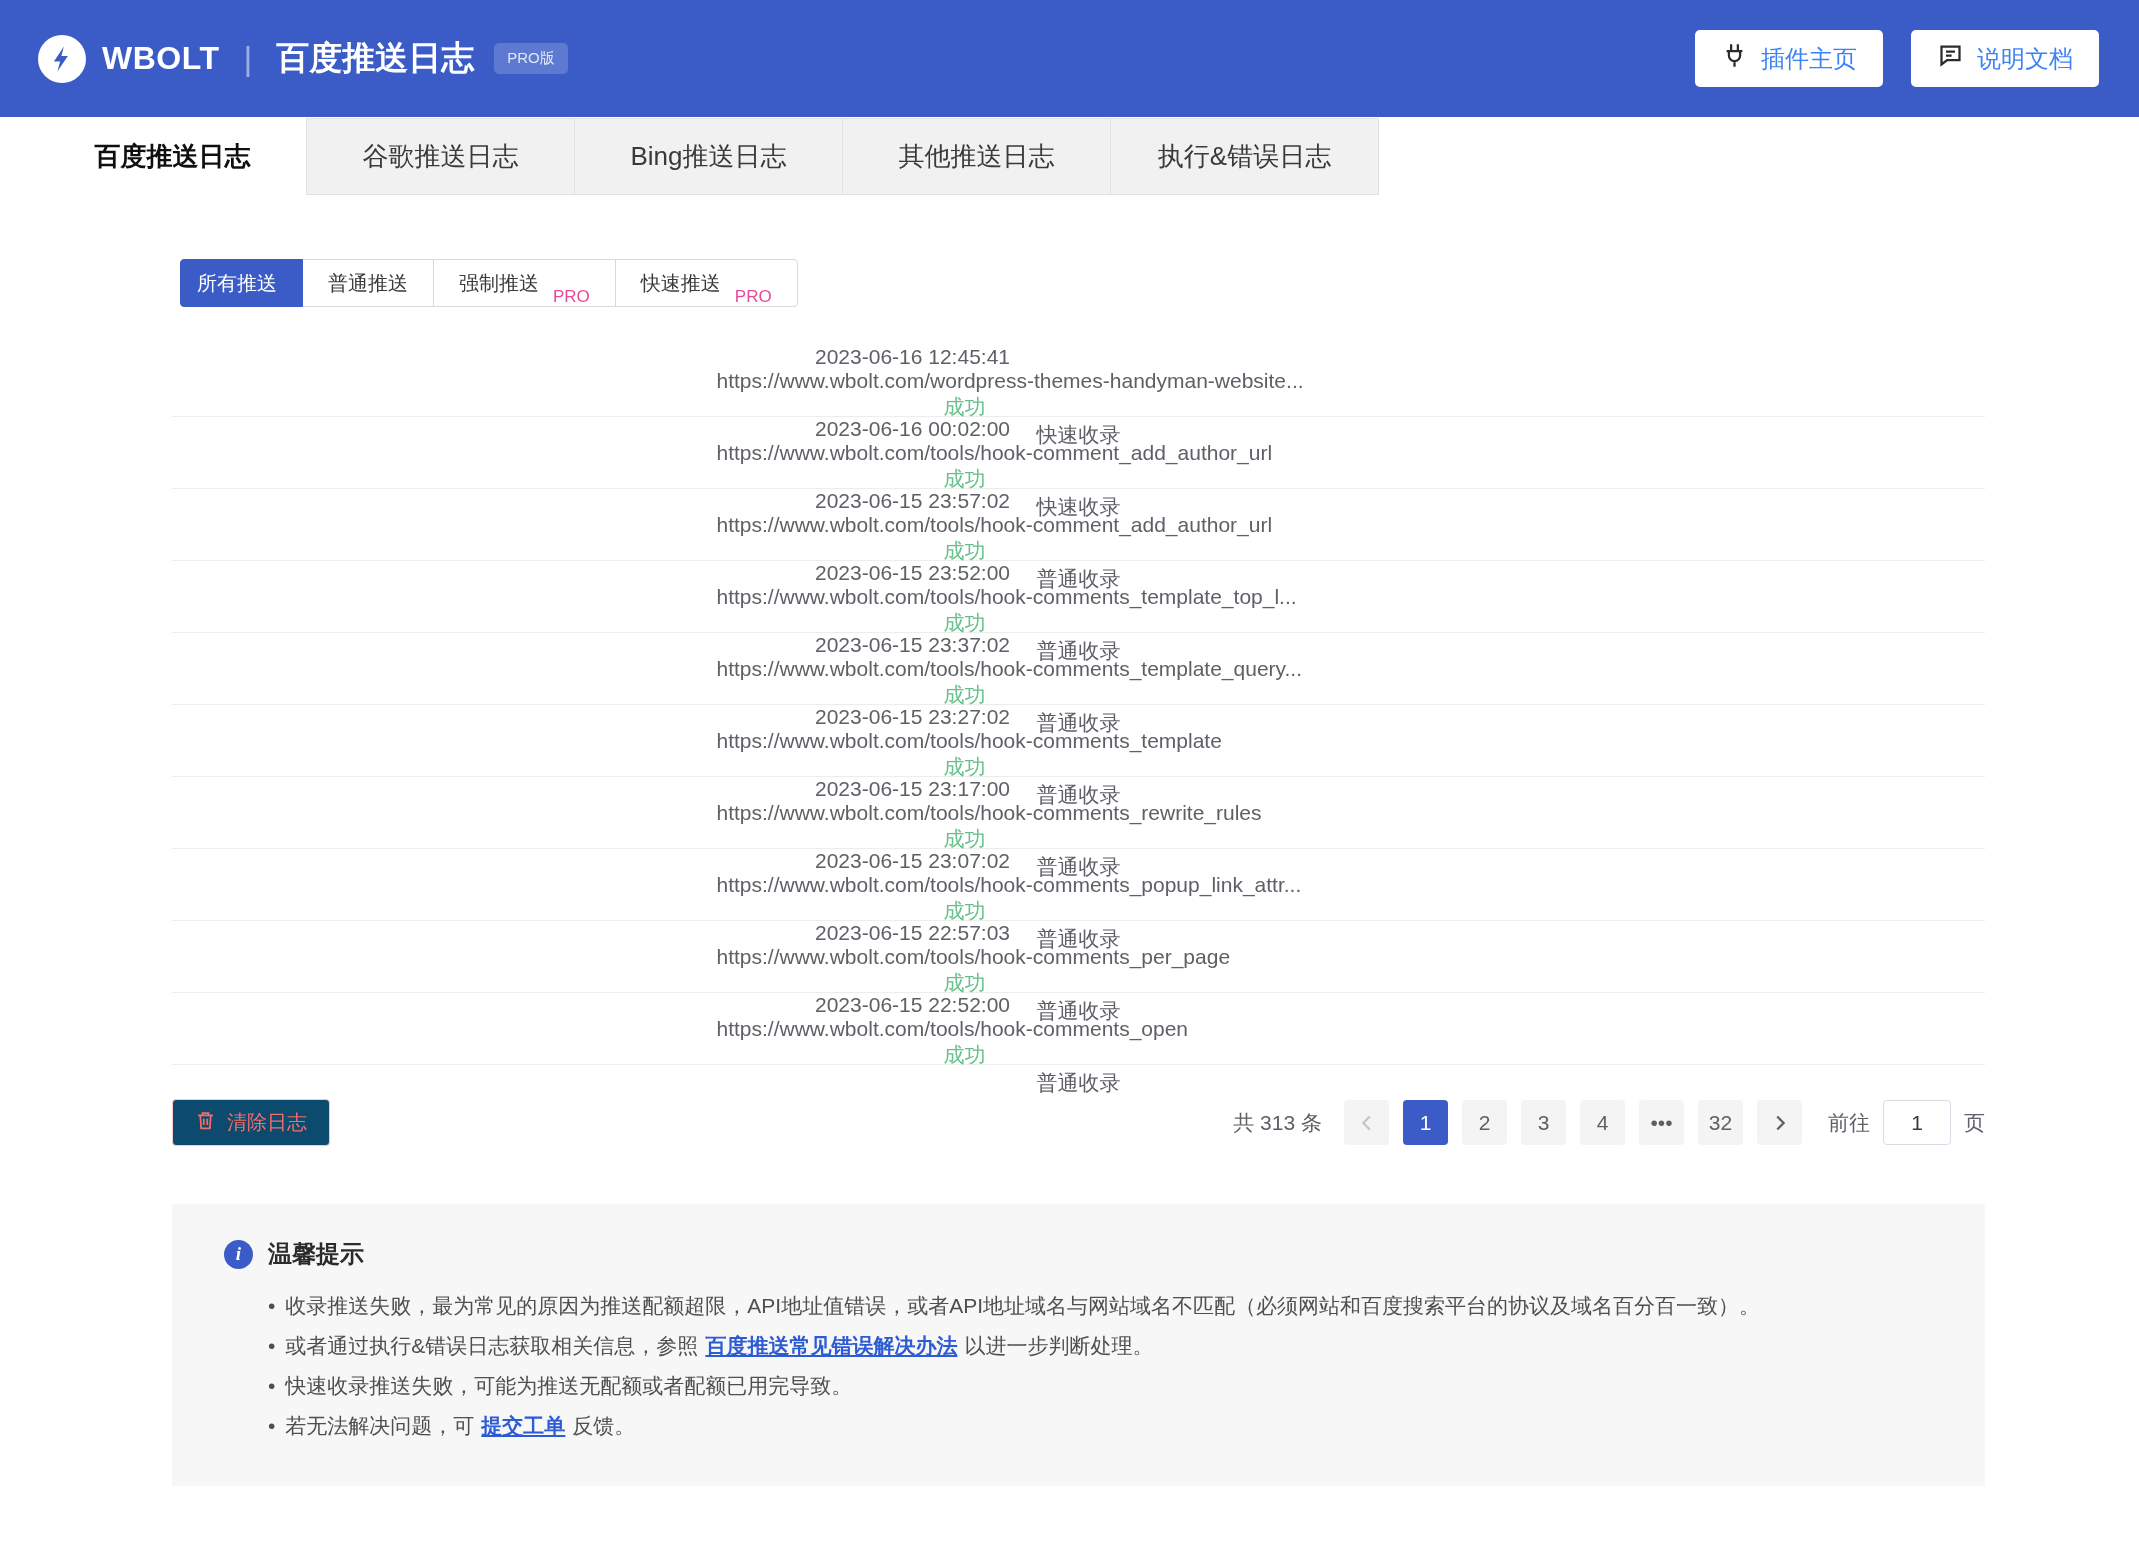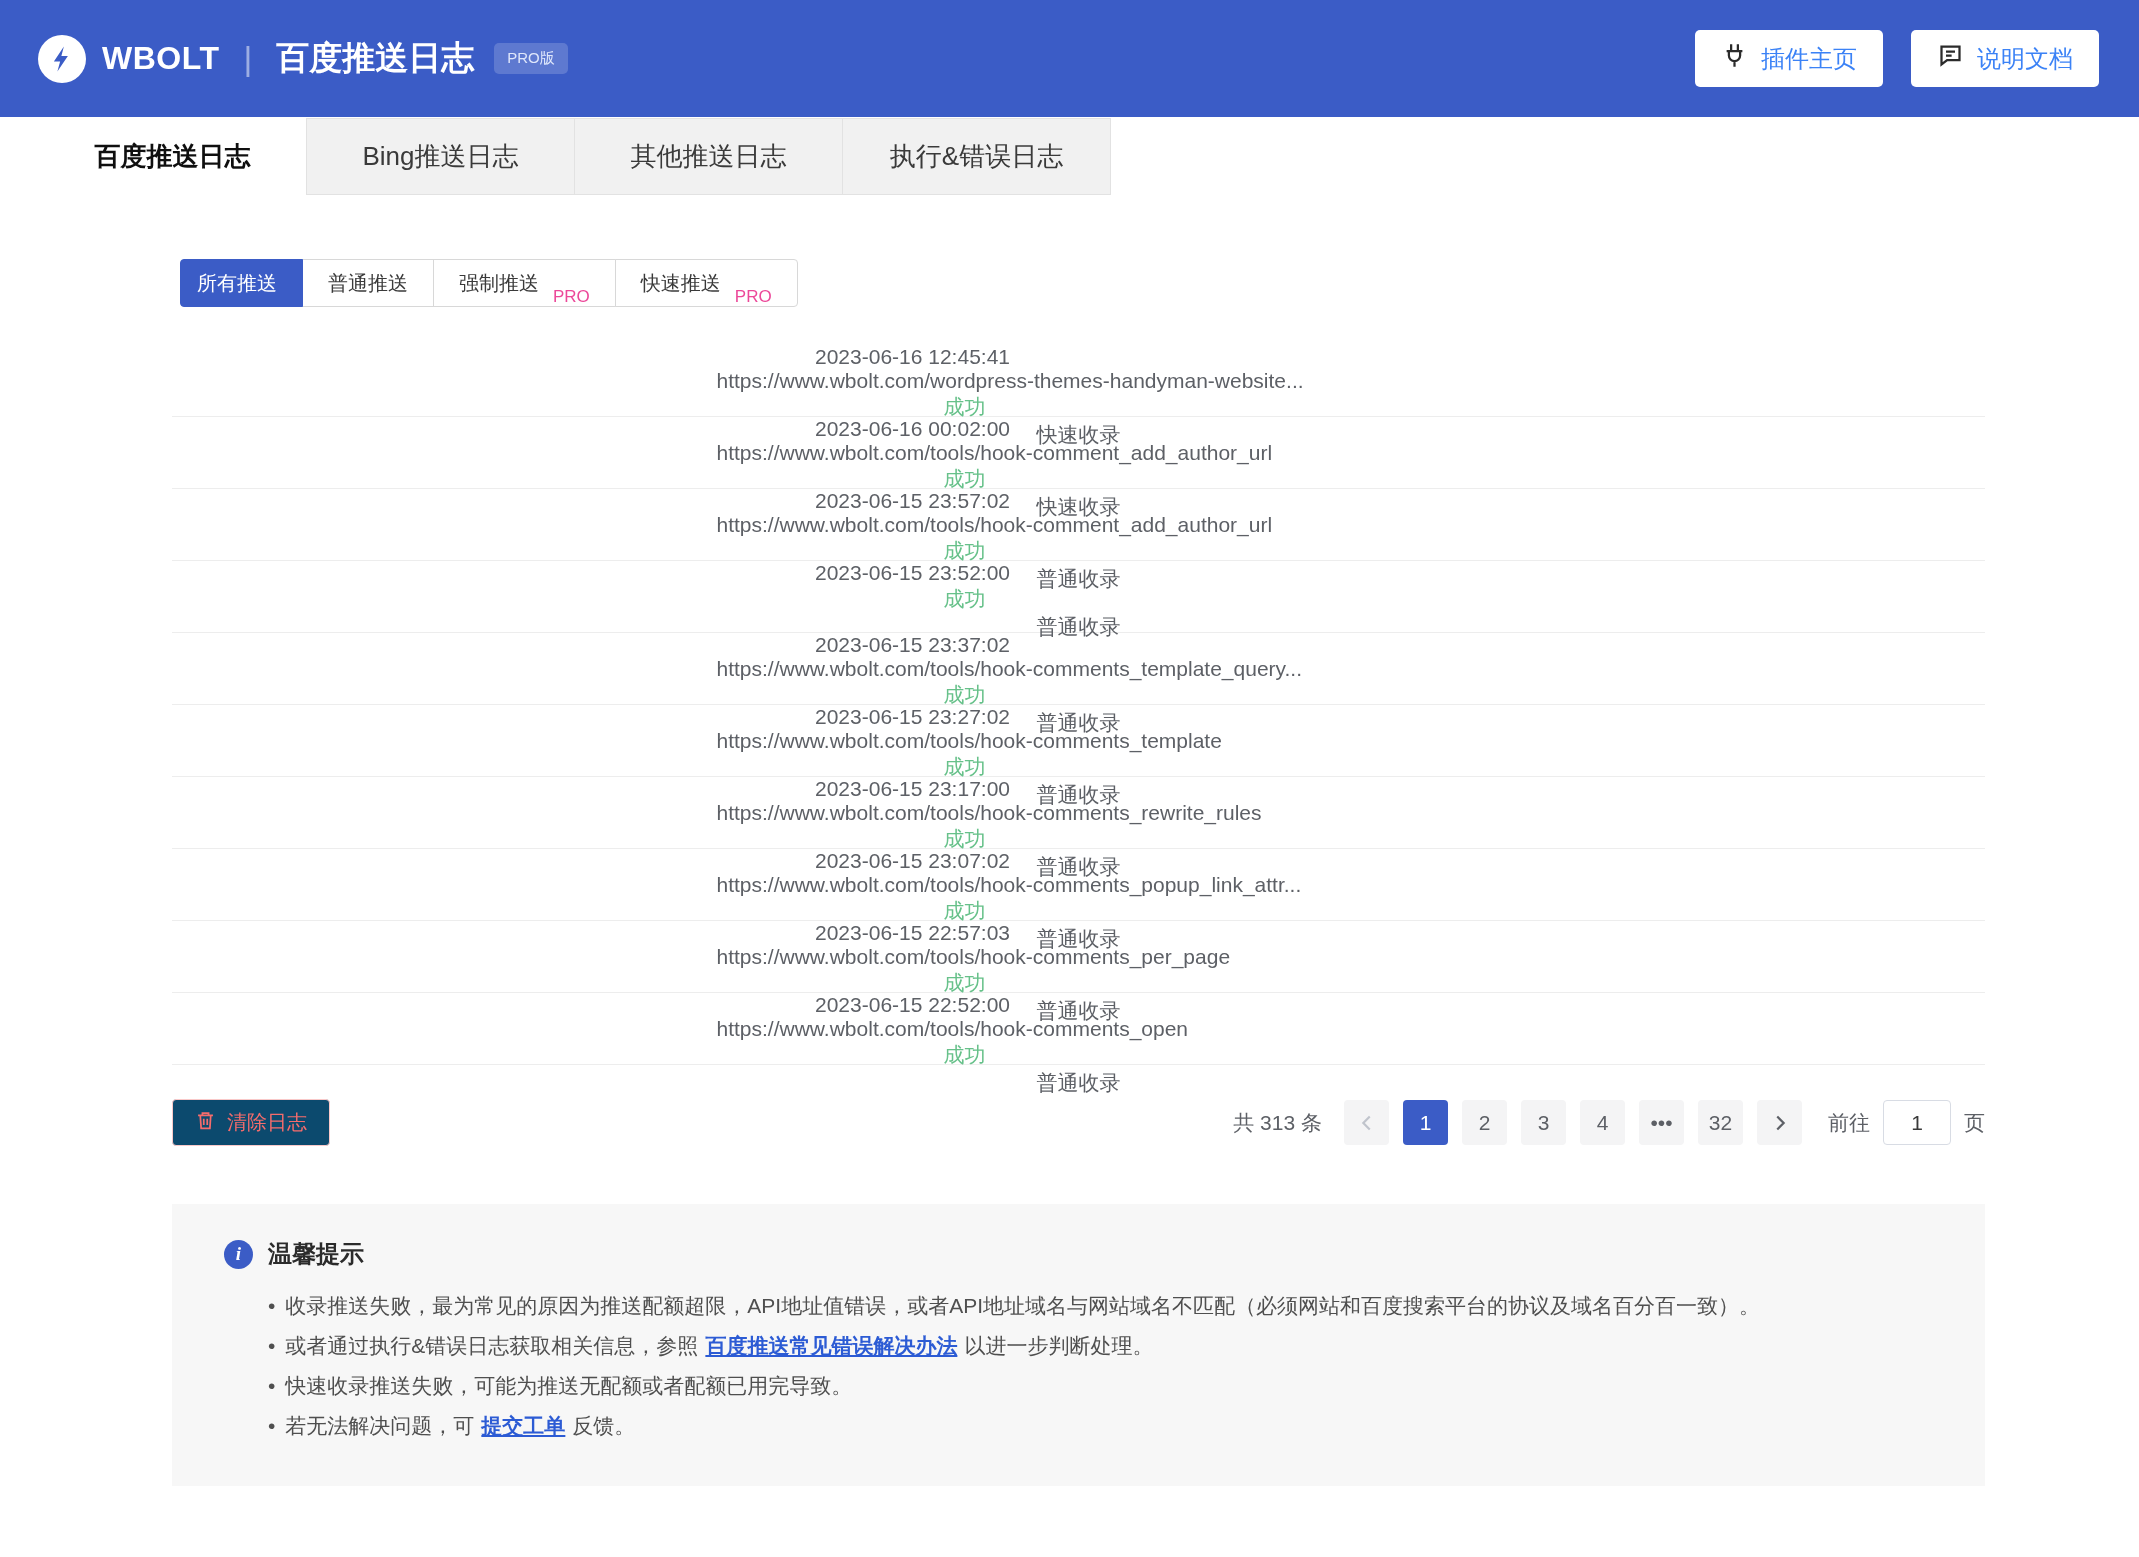--- a/index.html
+++ b/index.html
@@ -117,20 +117,23 @@
     <span>说明文档</span>
   </button>
 </div>
 
 
 <div class="tabs">
   <div class="tab active">
     <span>百度推送日志</span>
   </div>
 
+  <div class="tab">
+    <span>谷歌推送日志</span>
+  </div>
 
   <div class="tab">
     <span>Bing推送日志</span>
   </div>
 
   <div class="tab">
     <span>其他推送日志</span>
   </div>
 
   <div class="tab">
@@ -182,20 +185,21 @@
 
   <div class="t-row">
     <span class="c-date">2023-06-15 23:57:02</span>
     <span class="c-url">https://www.wbolt.com/tools/hook-comment_add_author_url</span>
     <span class="c-status">成功</span>
     <span class="c-method">普通收录</span>
   </div>
 
   <div class="t-row">
     <span class="c-date">2023-06-15 23:52:00</span>
+    <span class="c-url">https://www.wbolt.com/tools/hook-comments_template_top_l...</span>
     <span class="c-status">成功</span>
     <span class="c-method">普通收录</span>
   </div>
 
   <div class="t-row">
     <span class="c-date">2023-06-15 23:37:02</span>
     <span class="c-url">https://www.wbolt.com/tools/hook-comments_template_query...</span>
     <span class="c-status">成功</span>
     <span class="c-method">普通收录</span>
   </div>

